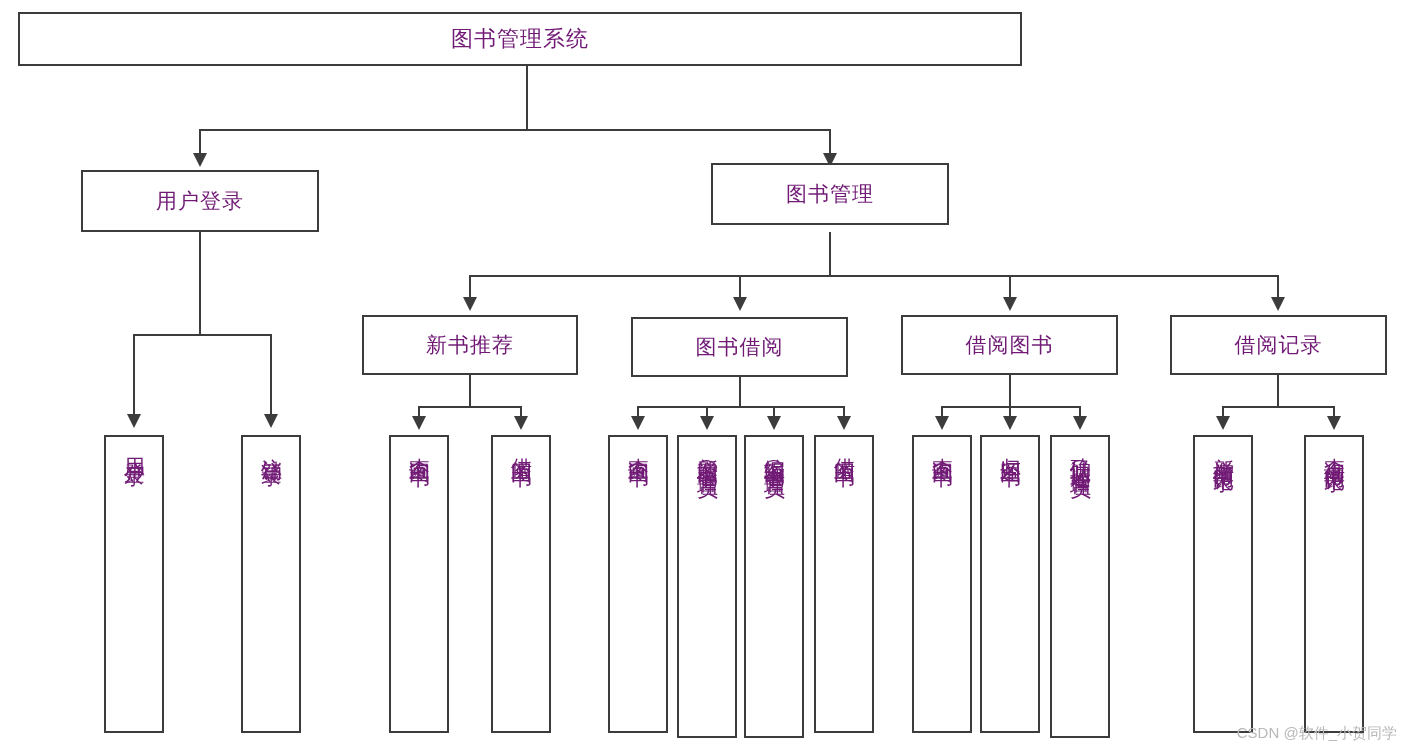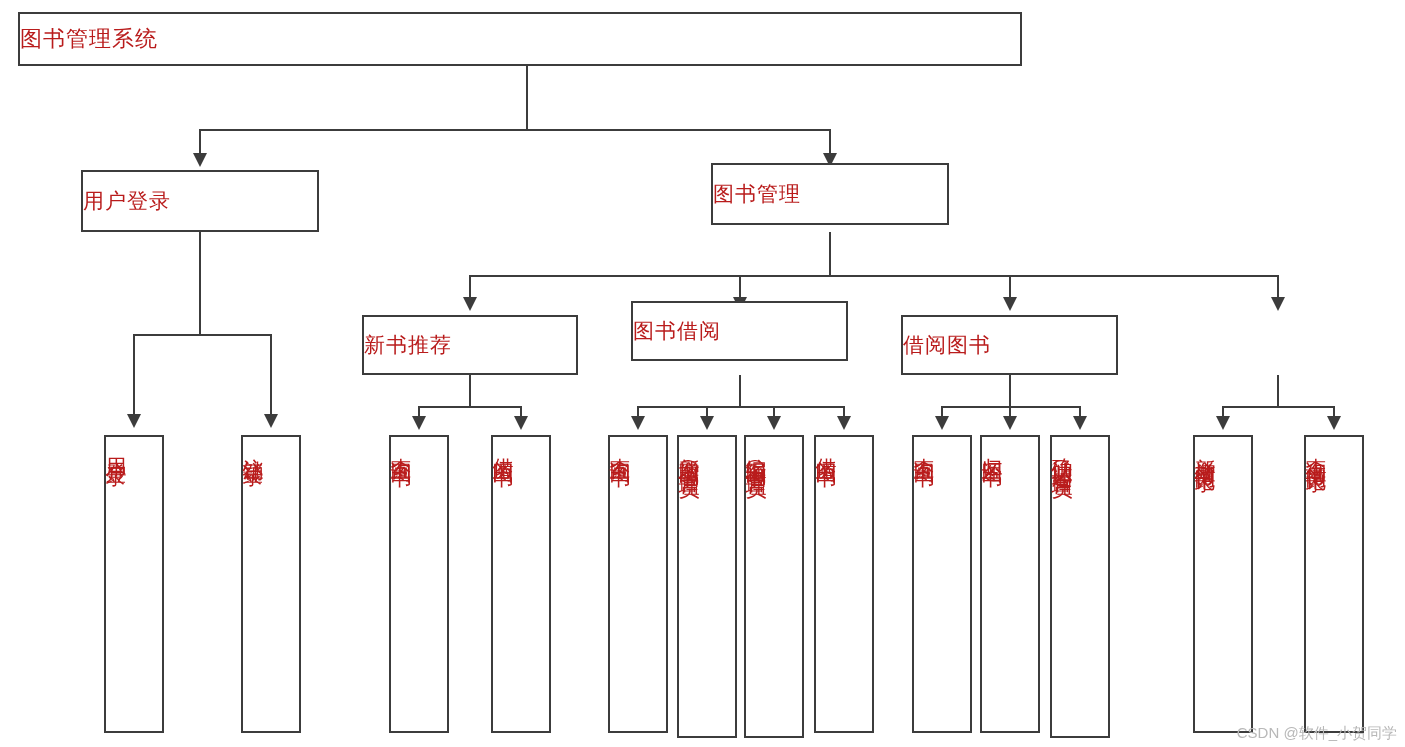--- a/index.html
+++ b/index.html
@@ -19,21 +19,23 @@
     overflow: hidden;
   }
   
   .node {
     position: absolute;
     box-sizing: border-box;
     background: #ffffff;
     border: 2px solid #3c3c3c;
     display: flex;
     align-items: center;
-    color: #b91c1c;
+    justify-content: center;
+    color: #701a75;
+    font-family: Liberation Serif, serif;
   }
   .node .label {
     font-size: 21px;
     line-height: 1.15;
     letter-spacing: 1px;
     white-space: nowrap;
   }
   .node.root .label { font-size: 22px; }
   .node.lvl2 .label { font-size: 21px; }
   .node.lvl3 .label { font-size: 21px; }
@@ -123,25 +125,28 @@
   <div class="ln v" style="left:739px; top:275px; width:2px; height:24px;"></div>
   <div class="arrow" style="left:733px; top:297px;"></div>
   <div class="ln v" style="left:1009px; top:275px; width:2px; height:24px;"></div>
   <div class="arrow" style="left:1003px; top:297px;"></div>
   <div class="ln v" style="left:1277px; top:275px; width:2px; height:24px;"></div>
   <div class="arrow" style="left:1271px; top:297px;"></div>
 
   <div class="node lvl3" style="left:362px; top:315px; width:216px; height:60px;">
     <span class="label">新书推荐</span>
   </div>
-  <div class="node lvl3" style="left:631px; top:301px; width:217px; height:60px;">
+  <div class="node lvl3" style="left:631px; top:317px; width:217px; height:60px;">
     <span class="label">图书借阅</span>
   </div>
   <div class="node lvl3" style="left:901px; top:315px; width:217px; height:60px;">
     <span class="label">借阅图书</span>
+  </div>
+  <div class="node lvl3" style="left:1170px; top:315px; width:217px; height:60px;">
+    <span class="label">借阅记录</span>
   </div>
 
   <div class="ln v" style="left:469px; top:375px; width:2px; height:32px;"></div>
   <div class="ln h" style="left:418px; top:406px; width:104px; height:2px;"></div>
   <div class="ln v" style="left:418px; top:406px; width:2px; height:12px;"></div>
   <div class="arrow" style="left:412px; top:416px;"></div>
   <div class="ln v" style="left:520px; top:406px; width:2px; height:12px;"></div>
   <div class="arrow" style="left:514px; top:416px;"></div>
 
   <div class="ln v" style="left:739px; top:375px; width:2px; height:32px;"></div>

